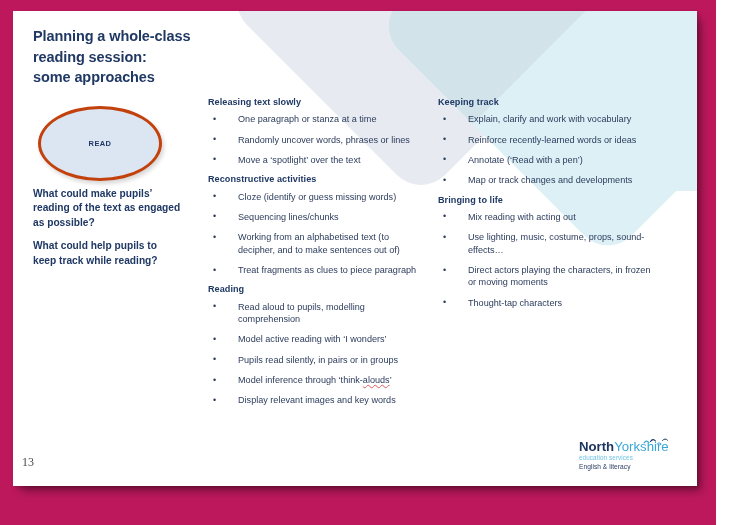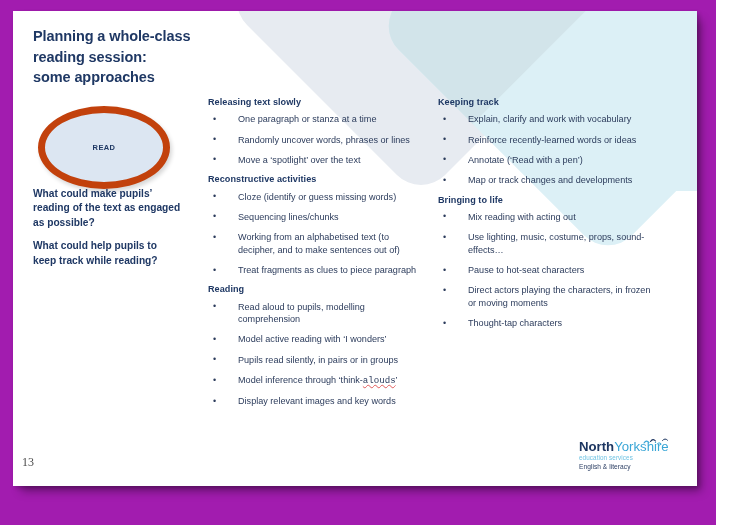--- a/index.html
+++ b/index.html
@@ -10,21 +10,21 @@
     width: 736px;
     height: 525px;
     overflow: hidden;
     font-family: "Liberation Sans", sans-serif;
   }
 
   #stage {
     position: relative;
     width: 716px;
     height: 525px;
-    background: #a21caf;
+    background: #be185d;
   }
 
   
   #slide {
     position: absolute;
     left: 13px;
     top: 11px;
     width: 684px;
     height: 475px;
     background: #ffffff;
@@ -103,21 +103,21 @@
   #title .tline { display: block; }
 
   
   #read-ellipse {
     position: absolute;
     left: 25px;
     top: 95px;
     width: 118px;
     height: 69px;
     background: #dce6f2;
-    border: 7px solid #c2410c;
+    border: 3px solid #c2410c;
     border-radius: 50%;
     box-shadow: 2px 3px 4px rgba(0,0,0,0.16);
     display: flex;
     align-items: center;
     justify-content: center;
   }
   #read-ellipse .read-label {
     color: #1f3864;
     font-size: 7.5px;
     font-weight: bold;
@@ -176,21 +176,20 @@
     position: absolute;
     left: 5px;
     top: -0.5px;
     font-size: 9px;
     color: #2c3c5c;
   }
 
   .spell-error {
     text-decoration: underline wavy #e05a5a;
     text-decoration-skip-ink: none;
-    font-family: Liberation Mono, monospace;
   }
 
   
   #page-number {
     position: absolute;
     left: 9px;
     bottom: 16px;
     color: #4a4a4a;
     font-size: 12px;
     font-family: "Liberation Serif", serif;
@@ -299,21 +298,20 @@
               <li>Reinforce recently-learned words or ideas</li>
               <li>Annotate (‘Read with a pen’)</li>
               <li>Map or track changes and developments</li>
             </ul>
           </div>
           <div class="group">
             <div class="group-head">Bringing to life</div>
             <ul class="bullets">
               <li>Mix reading with acting out</li>
               <li>Use lighting, music, costume, props, sound-effects…</li>
-              <li>Pause to hot-seat characters</li>
               <li>Direct actors playing the characters, in frozen or moving moments</li>
               <li>Thought-tap characters</li>
             </ul>
           </div>
         </div>
 
       <div id="page-number">13</div>
 
       <div id="logo">
         <svg id="logo-birds" width="26" height="9" viewBox="0 0 26 9">

